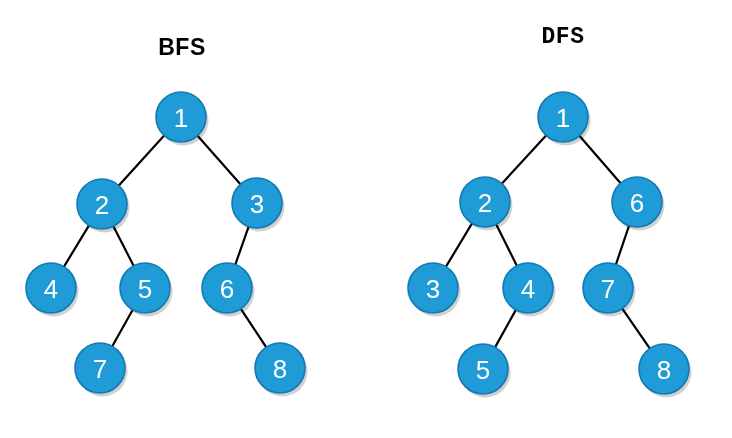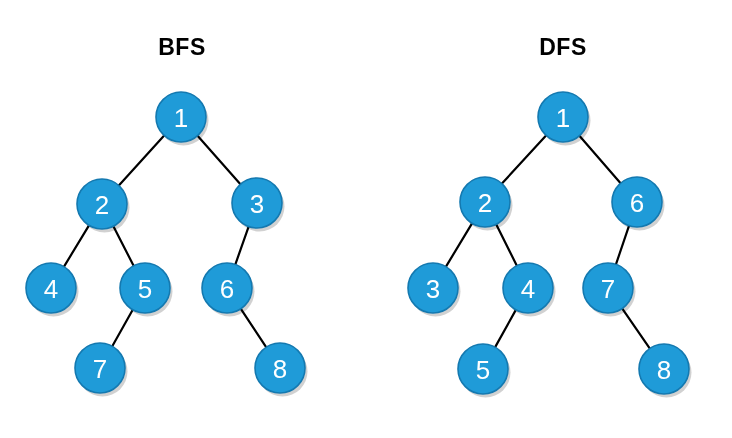--- a/index.html
+++ b/index.html
@@ -23,21 +23,21 @@
     font-family: "Liberation Sans", sans-serif;
     font-weight: bold;
     font-size: 23px;
     letter-spacing: 0.5px;
     color: #000000;
     text-align: center;
     width: 200px;
     white-space: nowrap;
   }
   #title-bfs { left: 82px;  top: 34px; }
-  #title-dfs { left: 463px; top: 34px; }
+  #title-dfs { left: 463px; top: 24px; font-family: Liberation Mono, monospace; }
 
   svg.tree-svg {
     position: absolute;
     left: 0;
     top: 0;
     width: 732px;
     height: 438px;
     overflow: visible;
   }
   .edge {

